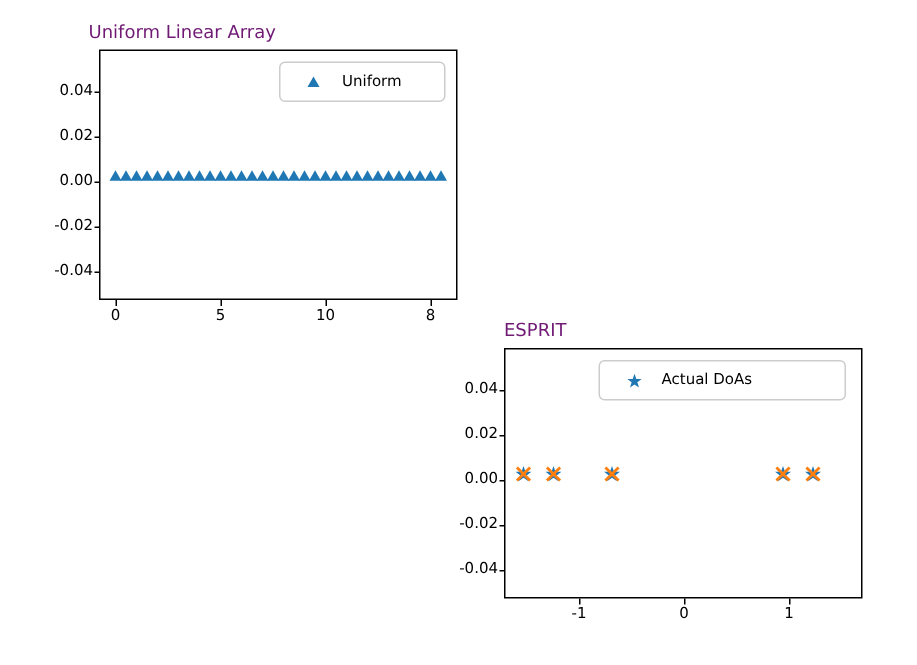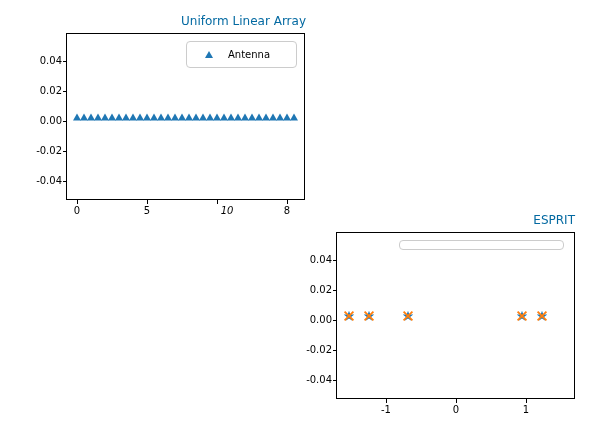--- a/index.html
+++ b/index.html
@@ -6,22 +6,22 @@
   body{
     width:611px;height:443px;background:#ffffff;
     font-family:"DejaVu Sans", sans-serif;
     color:#000000;overflow:hidden;position:relative;
   }
   .figure{position:absolute;left:0;top:0;width:611px;height:443px;}
 
   .axes{position:absolute;box-sizing:border-box;border:1px solid #000000;background:#ffffff;}
 
   .ax-title{
-    position:absolute;width:100%;text-align:right;
-    font-size:12px;color:#0369a1;line-height:14px;
+    position:absolute;width:100%;text-align:left;
+    font-size:12px;color:#701a75;line-height:14px;
   }
 
   .ytick-label{
     position:absolute;text-align:right;font-size:10px;color:#000000;
     line-height:10px;white-space:nowrap;
   }
   .xtick-label{
     position:absolute;text-align:center;font-size:10px;color:#000000;
     line-height:10px;white-space:nowrap;
   }
@@ -82,21 +82,21 @@
     <div class="ytick-label" style="left:18px;top:176px;width:44px;">-0.04</div>
     <div class="tick-mark tick-y" style="left:62.5px;top:180.5px;"></div>
 
     <div class="tick-mark tick-x" style="left:77px;top:200px;"></div>
     <div class="xtick-label" style="left:62px;top:206px;width:30px;">0</div>
 
     <div class="tick-mark tick-x" style="left:147px;top:200px;"></div>
     <div class="xtick-label" style="left:132px;top:206px;width:30px;">5</div>
 
     <div class="tick-mark tick-x" style="left:217px;top:200px;"></div>
-    <div class="xtick-label" style="left:212px;top:206px;width:30px;font-style:italic;">10</div>
+    <div class="xtick-label" style="left:202px;top:206px;width:30px;">10</div>
 
     <div class="tick-mark tick-x" style="left:287px;top:200px;"></div>
     <div class="xtick-label" style="left:272px;top:206px;width:30px;">8</div>
 
     <div id="ax1-data" style="position:absolute;left:66px;top:33px;width:239px;height:167px;">
         <div class="marker" style="left: 10.9273px; top: 83.5px;">
           <span style="display:block;width:0;height:0;border-left:4px solid transparent;border-right:4px solid transparent;border-bottom:7px solid #1f77b4;"></span>
         </div>
         <div class="marker" style="left: 17.932px; top: 83.5px;">
           <span style="display:block;width:0;height:0;border-left:4px solid transparent;border-right:4px solid transparent;border-bottom:7px solid #1f77b4;"></span>
@@ -191,21 +191,21 @@
         <div class="marker" style="left: 228.073px; top: 83.5px;">
           <span style="display:block;width:0;height:0;border-left:4px solid transparent;border-right:4px solid transparent;border-bottom:7px solid #1f77b4;"></span>
         </div>
       </div>
 
     <div class="legend" style="left:186px;top:41px;width:111px;">
       <div class="legend-row">
         <span class="legend-handle">
           <span class="tri"></span>
         </span>
-        <span class="legend-text">Antenna</span>
+        <span class="legend-text">Uniform</span>
       </div>
     </div>
   </div>
 
   <div>
 
     <div class="ax-title" style="left:336px;top:213px;width:239px;">ESPRIT</div>
 
     <div class="axes" id="ax2" style="left:336px;top:232px;width:239px;height:167px;"></div>
 
@@ -265,16 +265,26 @@
             <line x1="1" y1="1" x2="9" y2="9" stroke="#ff7f0e" stroke-width="1.7"></line>
             <line x1="9" y1="1" x2="1" y2="9" stroke="#ff7f0e" stroke-width="1.7"></line>
           </svg></div>
         <div class="marker" style="left: 206.346px; top: 83.5px;"><svg width="11" height="11" viewBox="0 0 10 10">
             <line x1="1" y1="1" x2="9" y2="9" stroke="#ff7f0e" stroke-width="1.7"></line>
             <line x1="9" y1="1" x2="1" y2="9" stroke="#ff7f0e" stroke-width="1.7"></line>
           </svg></div>
       </div>
 
     <div class="legend" style="left:399px;top:240px;width:165px;">
+      <div class="legend-row">
+        <span class="legend-handle">
+          <span class="star">
+            <svg width="10" height="10" viewBox="0 0 10 10">
+              <polygon points="5,0.2 6.2,3.6 9.8,3.7 6.9,5.9 8,9.4 5,7.3 2,9.4 3.1,5.9 0.2,3.7 3.8,3.6" fill="#1f77b4"></polygon>
+            </svg>
+          </span>
+        </span>
+        <span class="legend-text">Actual DoAs</span>
+      </div>
     </div>
   </div>
 
 </div>
 
 </body></html>

